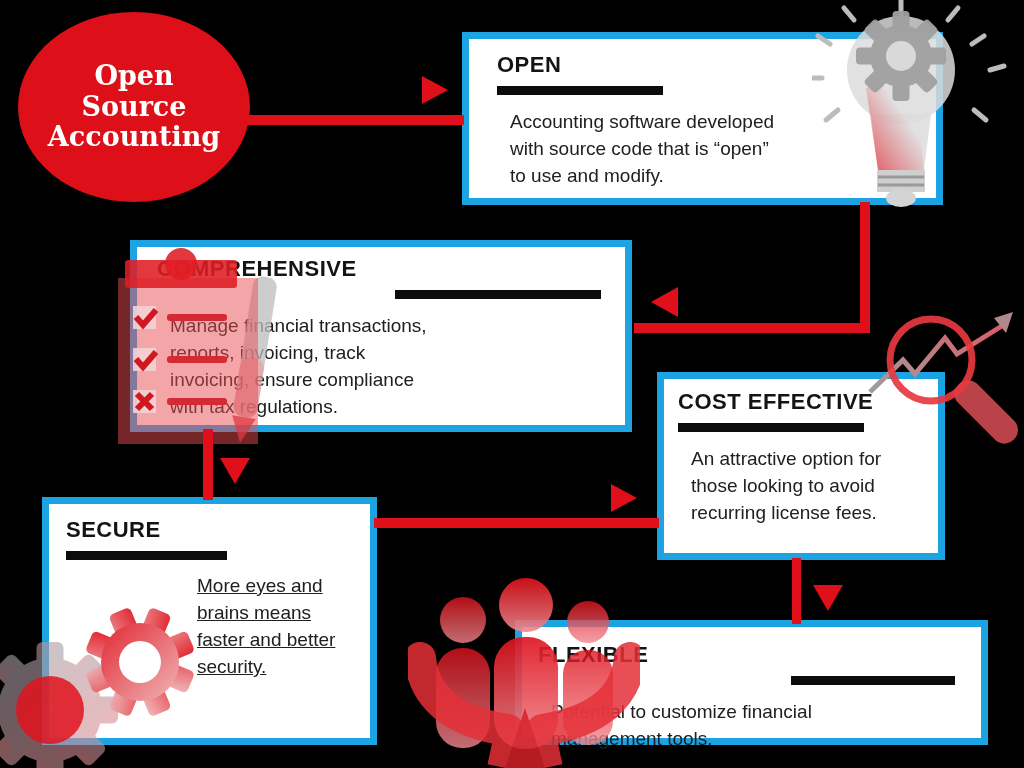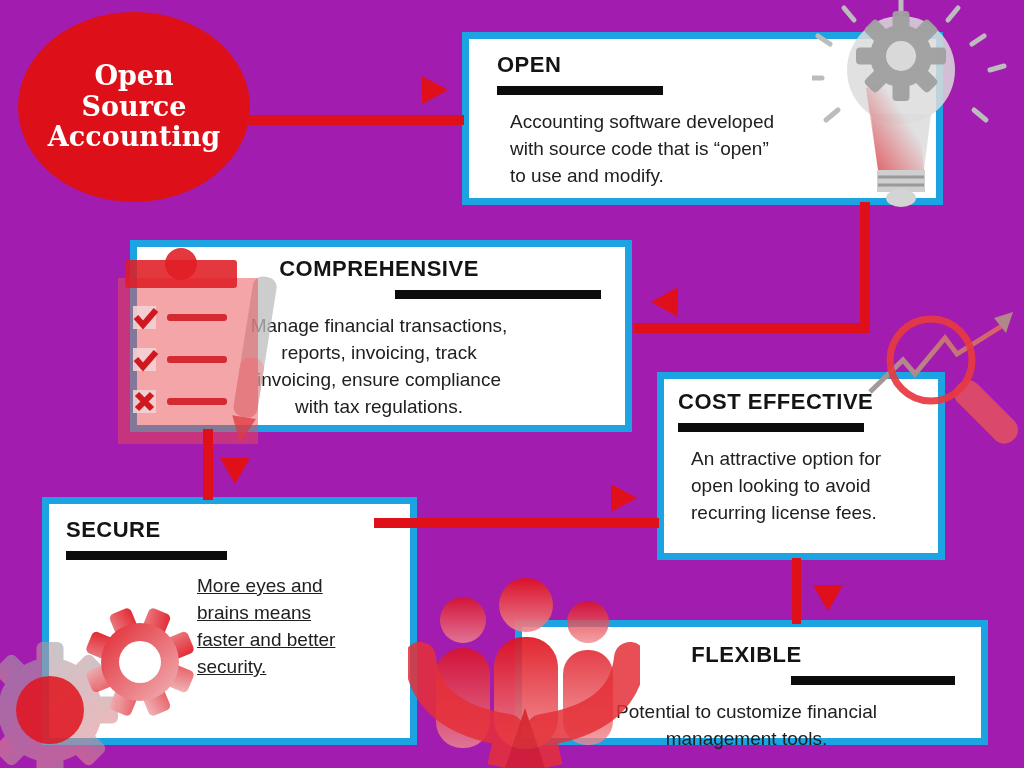--- a/index.html
+++ b/index.html
@@ -1,16 +1,16 @@
 <!DOCTYPE html>
 <html><head>
 <meta charset="utf-8">
 <style>
   html,body{margin:0;padding:0;background:#ffffff;}
-  .canvas{position:relative;width:1024px;height:768px;background:#a21caf;overflow:hidden;
+  .canvas{position:relative;width:1024px;height:768px;background:#000000;overflow:hidden;
           font-family:"Liberation Sans", sans-serif;}
 
   
   .bubble{position:absolute;left:18px;top:12px;width:232px;height:190px;background:#dd1019;
           border-radius:50%;display:flex;flex-direction:column;align-items:center;justify-content:center;z-index:2;}
   .bubble-line{color:#ffffff;font-family:"DejaVu Serif","Liberation Serif",serif;font-weight:bold;
                font-size:27px;line-height:1.13;text-align:center;}
 
   
   .conn{position:absolute;background:#e0101b;z-index:4;}
@@ -29,30 +29,30 @@
   #a2{left:651px;top:287px;}
   #a3{left:220px;top:458px;}
   #a4{left:611px;top:484px;}
   #a5{left:813px;top:585px;}
 
   
   .node{position:absolute;box-sizing:border-box;background:#ffffff;border:7px solid #1ca3e2;z-index:2;}
   .node-title{margin:0;font-size:22px;font-weight:800;letter-spacing:.5px;color:#141414;}
   .bar{height:9px;background:#0c0c0c;margin-top:8px;margin-bottom:12px;}
   .node-body{margin:13px;font-size:19px;line-height:27px;color:#202020;white-space:pre-line;}
-  .align-right{text-align:center;}
+  .align-right{text-align:left;}
   .align-right .bar{margin-left:auto;}
 
   #box-open{left:462px;top:32px;width:481px;height:173px;padding:13px 20px 0 28px;}
   #box-open .bar{width:166px;}
   #box-comprehensive{left:130px;top:240px;width:502px;height:192px;padding:9px 24px 0 20px;}
   #box-comprehensive .bar{width:206px;}
   #box-cost{left:657px;top:372px;width:288px;height:188px;padding:10px 32px 0 14px;}
   #box-cost .bar{width:186px;}
-  #box-secure{left:42px;top:497px;width:375px;height:248px;padding:13px 16px 10px 17px;}
+  #box-secure{left:42px;top:497px;width:335px;height:248px;padding:13px 16px 10px 17px;}
   #box-secure .bar{width:161px;}
   #box-secure .node-body{margin-left:131px;margin-top:8px;text-decoration:underline;}
   #box-flexible{left:515px;top:620px;width:473px;height:125px;padding:15px 26px 0 16px;}
   #box-flexible .bar{width:164px;margin-bottom:8px;}
 
   
   .icon{position:absolute;z-index:3;pointer-events:none;}
   #icon-bulb{left:812px;top:-8px;}
   #icon-clipboard{left:55px;top:248px;}
   #icon-magnifier{left:855px;top:298px;}
@@ -96,21 +96,21 @@
     <p class="node-body">Manage financial transactions,
 reports, invoicing, track
 invoicing, ensure compliance
 with tax regulations.</p>
   </section>
 
   <section class="node" id="box-cost">
     <h2 class="node-title">COST EFFECTIVE</h2>
     <div class="bar"></div>
     <p class="node-body">An attractive option for
-open looking to avoid
+those looking to avoid
 recurring license fees.</p>
   </section>
 
   <section class="node" id="box-secure">
     <h2 class="node-title">SECURE</h2>
     <div class="bar"></div>
     <p class="node-body">More eyes and
 brains means
 faster and better
 security.</p>

